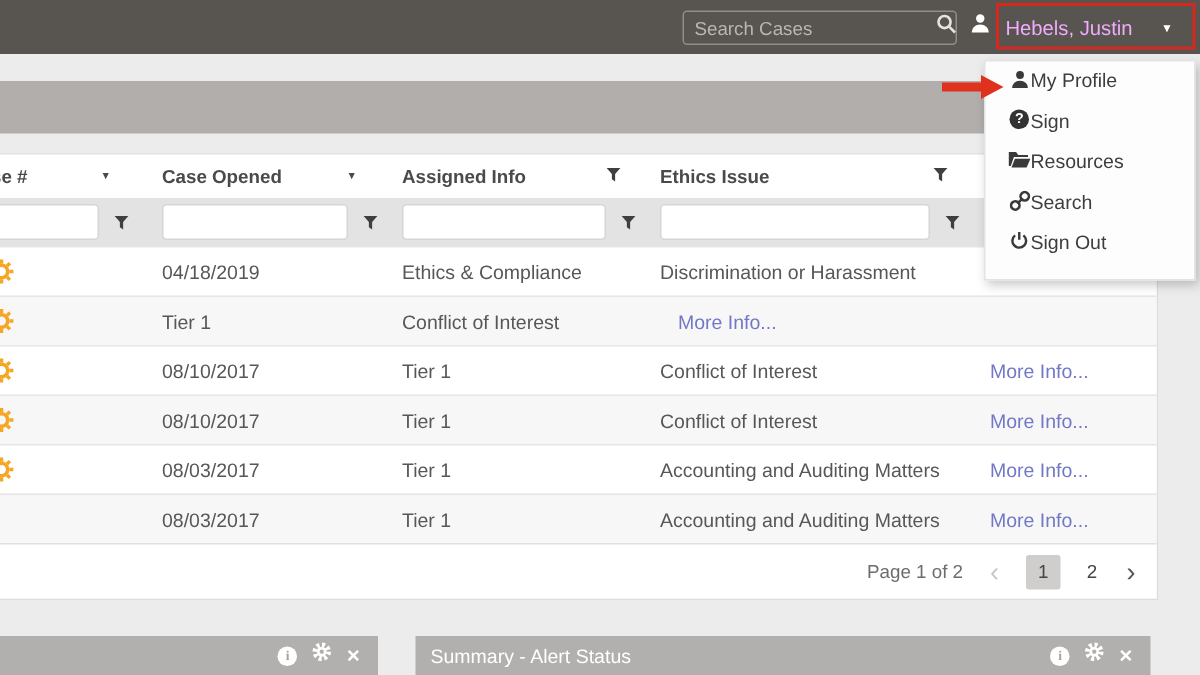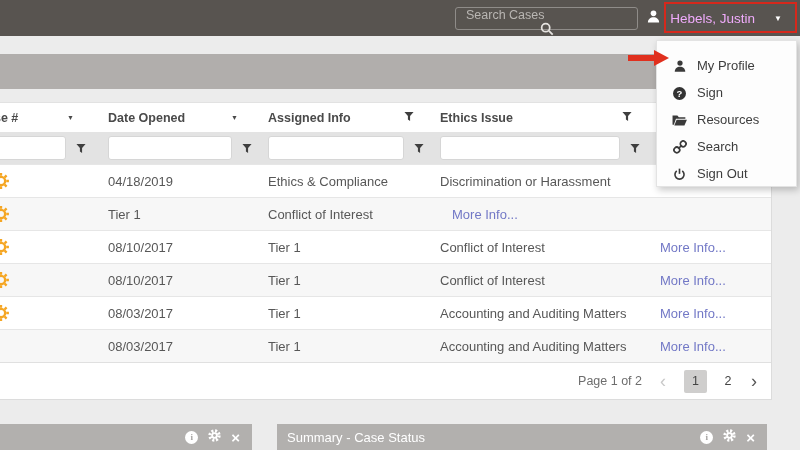--- a/index.html
+++ b/index.html
@@ -2,21 +2,21 @@
 <html><head>
 <meta charset="utf-8">
 <style>
   * { margin:0; padding:0; box-sizing:border-box; }
   body { font-family:"Liberation Sans","DejaVu Sans",sans-serif; }
   .stage { position:relative; width:800px; height:450px; overflow:hidden; background:#ececec; }
 
   
   .topbar { position:absolute; left:0; top:0; width:800px; height:36px; background:#585450; }
   .searchbox { position:absolute; left:455px; top:7px; width:183px; height:23px;
-    border:1px solid #8f8c89; border-radius:3px; display:flex; align-items:center; padding:0 7px;flex-direction:column; }
+    border:1px solid #8f8c89; border-radius:3px; display:flex; align-items:center; padding:0 7px; }
   .searchbox input { flex:1; background:transparent; border:none; outline:none;
     color:#e8e6e4; font-size:12.5px; font-family:inherit; }
   .searchbox input::placeholder { color:#b9b6b3; }
   .user-area { position:absolute; right:8px; top:0; height:36px; display:flex; align-items:center; gap:9px; padding:0 10px; }
   .user-name { color:#f0abfc; font-size:13.5px; }
   .caret-w { color:#fff; font-size:8px; margin-left:10px; }
 
   
   .anno-rect { position:absolute; left:664px; top:2px; width:133px; height:31px;
     border:2px solid #d6281c; z-index:40; pointer-events:none; }
@@ -63,21 +63,21 @@
   .wh-right { left:277px; width:490px; }
   .wh-title { color:#fff; font-size:13px; padding-left:10px; }
   .wh-icons { margin-left:auto; display:flex; align-items:center; gap:10px; padding-right:12px; }
   .info-disc { width:13px; height:13px; border-radius:50%; background:#fff; color:#a5a3a1; font-size:9px; font-weight:bold;
     display:flex; align-items:center; justify-content:center; font-family:"Liberation Serif",serif; cursor:pointer; }
   .x-ic { color:#fff; font-size:15px; font-weight:bold; line-height:1; cursor:pointer; }
 
   
   .menu { position:absolute; left:656px; top:40px; width:141px; background:#fdfdfd; border:1px solid #e3e3e3;
     box-shadow:2px 3px 7px rgba(0,0,0,0.22); z-index:30; padding:5px 0; }
-  .mi { height:27px; display:flex; align-items:flex-end; padding-left:15px; gap:10px; cursor:pointer; }
+  .mi { height:27px; display:flex; align-items:flex-start; padding-left:15px; cursor:pointer; }
   .mi .lbl { font-size:13px; color:#3d3d3d; }
   .mi .ic { width:15px; display:flex; justify-content:center; }
   .help-disc { width:13px; height:13px; border-radius:50%; background:#333; color:#fff; font-size:9.5px; font-weight:bold;
     display:flex; align-items:center; justify-content:center; }
 </style>
 </head>
 <body>
 
 <div class="stage">
 
@@ -107,21 +107,21 @@
     <div class="band"></div>
 
     <div class="gridwrap">
 
       <div class="grid-row hdr">
         <div class="cell c1">
           <span>Case #</span>
           <span class="ctl caret-d">▼</span>
         </div>
         <div class="cell c2">
-          <span>Date Opened</span>
+          <span>Case Opened</span>
           <span class="ctl caret-d">▼</span>
         </div>
         <div class="cell c3">
           <span>Assigned Info</span>
           <span class="ctl">
             <svg width="10" height="11" viewBox="0 0 12 12">
                 <path d="M0.5 0.5h11L7.3 5.4v6l-2.6-1.9v-4.1z" fill="#3f3f3f"></path>
               </svg>
           </span>
         </div>
@@ -329,21 +329,21 @@
         <svg width="13" height="13" viewBox="0 0 20 20">
           <circle cx="10" cy="10" r="7" fill="none" stroke="#fff" stroke-width="5" stroke-dasharray="3 2.5"></circle>
           <circle cx="10" cy="10" r="5" fill="#fff"></circle>
             <circle cx="10" cy="10" r="2.2" fill="#b2b0ae"></circle>
         </svg>
       </span>
       <span class="x-ic">×</span>
     </div>
   </div>
   <div class="wh wh-right">
-    <span class="wh-title">Summary - Case Status</span>
+    <span class="wh-title">Summary - Alert Status</span>
     <div class="wh-icons">
       <span class="info-disc">i</span>
       <span>
         <svg width="13" height="13" viewBox="0 0 20 20">
           <circle cx="10" cy="10" r="7" fill="none" stroke="#fff" stroke-width="5" stroke-dasharray="3 2.5"></circle>
           <circle cx="10" cy="10" r="5" fill="#fff"></circle>
             <circle cx="10" cy="10" r="2.2" fill="#b2b0ae"></circle>
         </svg>
       </span>
       <span class="x-ic">×</span>

